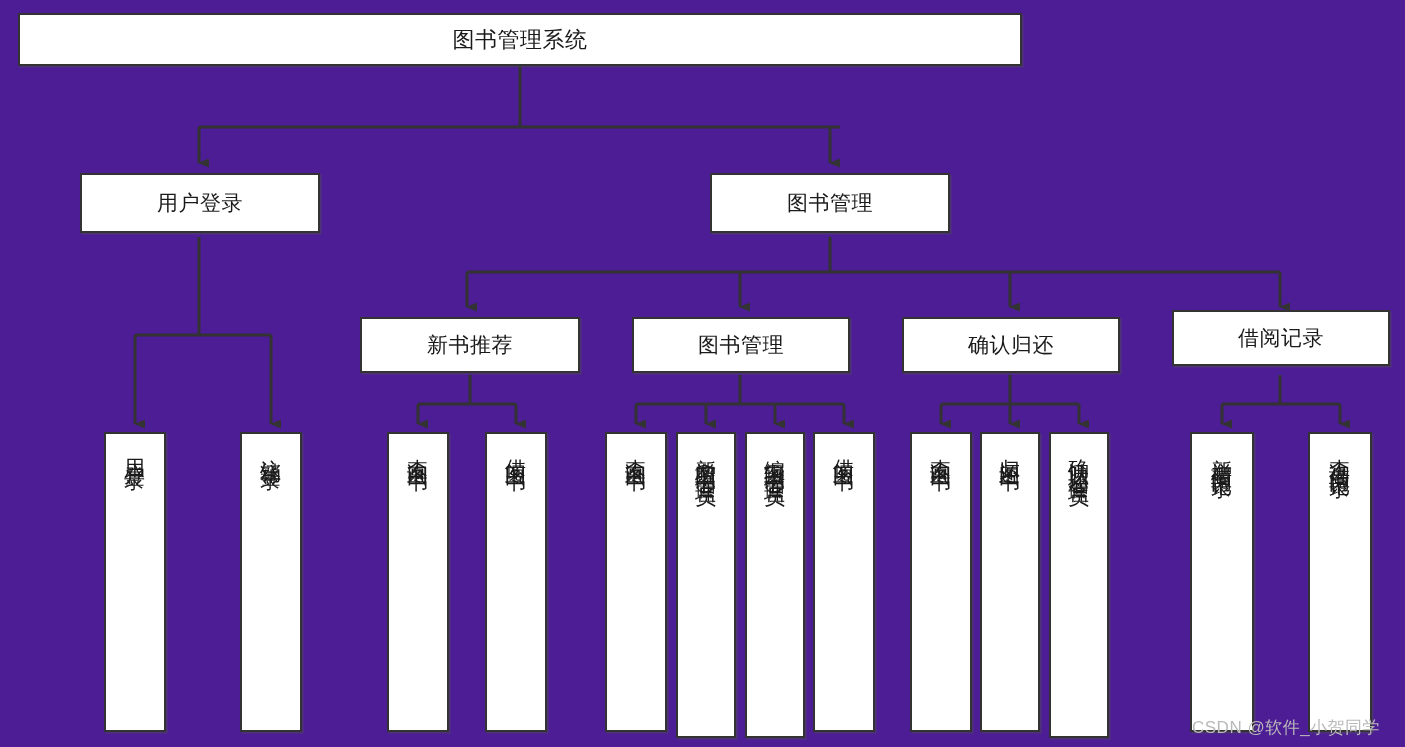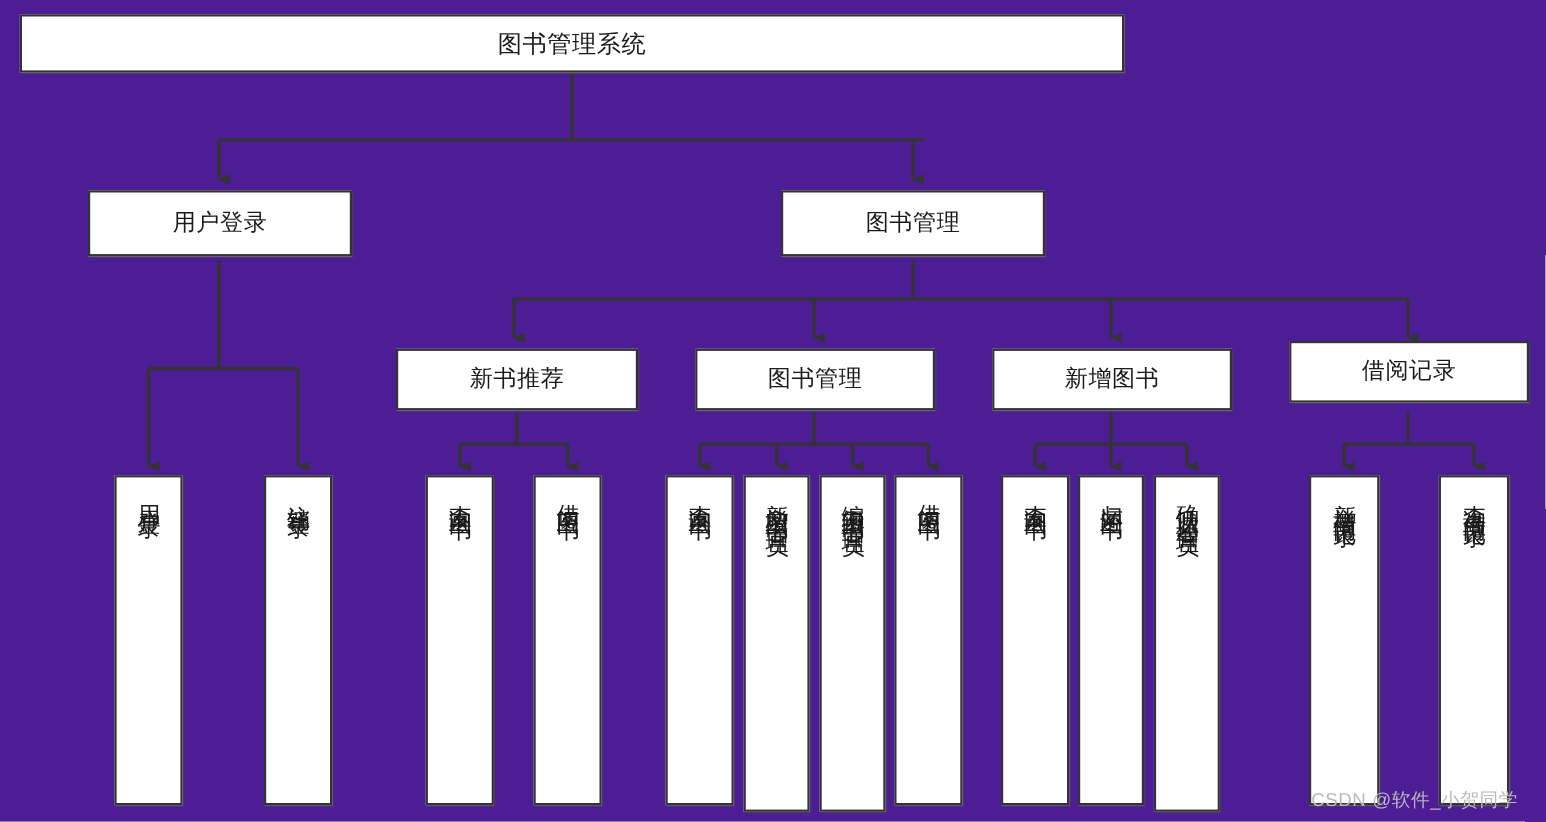--- a/index.html
+++ b/index.html
@@ -140,21 +140,21 @@
     <span class="node-label">新书推荐</span>
   </div>
 
   <div class="node horiz" style="left:710px; top:173px; width:240px; height:60px;">
     <span class="node-label">图书管理</span>
   </div>
   <div class="node horiz" style="left:632px; top:317px; width:218px; height:56px;">
     <span class="node-label">图书管理</span>
   </div>
   <div class="node horiz" style="left:902px; top:317px; width:218px; height:56px;">
-    <span class="node-label">新增图书</span>
+    <span class="node-label">确认归还</span>
   </div>
   <div class="node horiz" style="left:1172px; top:310px; width:218px; height:56px;">
     <span class="node-label">借阅记录</span>
   </div>
 
   <div class="node leaf" style="left:104px; top:432px; width:62px; height:300px;">
     <span class="node-label">用户登录</span>
   </div>
   <div class="node leaf" style="left:240px; top:432px; width:62px; height:300px;">
     <span class="node-label">注销登录</span>

